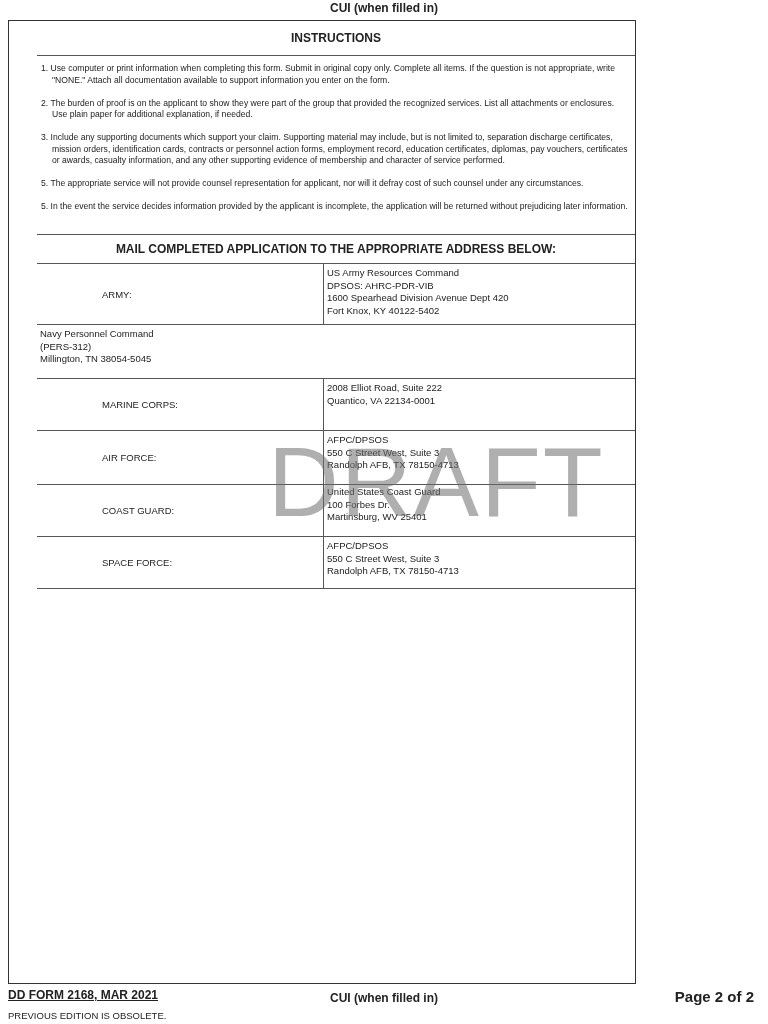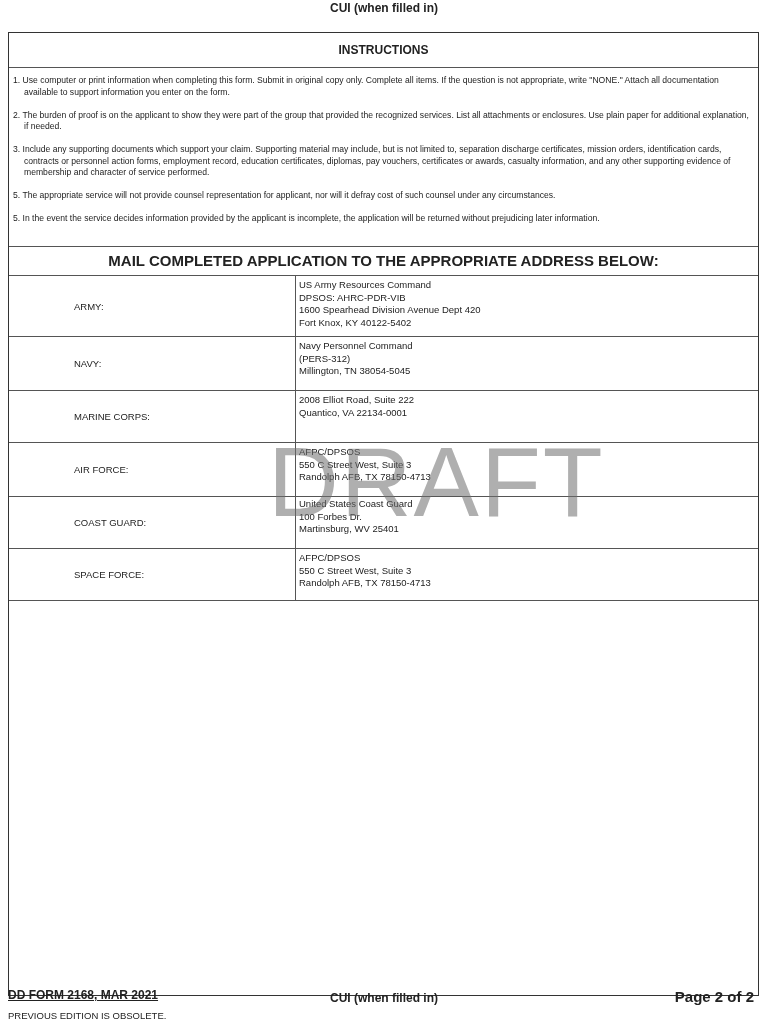--- a/index.html
+++ b/index.html
@@ -1,28 +1,28 @@
 <!DOCTYPE html>
 <html><head>
 <meta charset="utf-8">
 <style>
   html, body { margin: 0; padding: 0; background: #fff; }
   body { width: 768px; height: 1024px; position: relative; overflow: hidden;
          font-family: "Liberation Sans", sans-serif; color: #222; }
   .cui-top { position: absolute; top: 1px; left: 0; width: 768px; text-align: center;
              font-weight: bold; font-size: 12px; }
-  .frame { position: absolute; left: 8px; top: 32px; width: 751px; height: 964px;
-           border: 1px solid #333; box-sizing: border-box; }
+  .frame { position: absolute; left: 8px; top: 20px; width: 628px; height: 964px;
+           border: 1px solid #333; box-sizing: border-box; padding-left: 28px; }
   .instr-title { height: 34px; border-bottom: 1px solid #555; text-align: center;
                  font-weight: bold; font-size: 12px; line-height: 34px; }
   .instr-list { height: 179px; border-bottom: 1px solid #555; padding: 7px 6px 0 4px;
                 box-sizing: border-box; font-size: 8.6px; line-height: 11.5px; }
   .instr-item { margin-bottom: 11.5px; padding-left: 11px; text-indent: -11px; }
   .mail-title { height: 28px; border-bottom: 1px solid #555; text-align: center;
-                font-weight: bold; font-size: 15px; line-height: 28px; }
+                font-weight: bold; font-size: 12px; line-height: 28px; }
   .row { display: flex; border-bottom: 1px solid #555; box-sizing: border-box; }
   .row .branch { width: 287px; border-right: 1px solid #555; font-size: 9.5px;
                  padding-left: 65px; box-sizing: border-box; display: flex; align-items: center; }
   .row .addr { flex: 1; padding: 3px 0 0 3px; font-size: 9.5px; line-height: 12.5px; }
   .draft { position: absolute; left: 268px; top: 426px; font-size: 98px;
            color: rgba(110,110,110,0.55); letter-spacing: 2px; pointer-events: none; }
   .footer-form { position: absolute; left: 8px; top: 988px; font-weight: bold; font-size: 12px; text-decoration: underline; }
   .footer-cui { position: absolute; left: 0; width: 768px; top: 991px; text-align: center;
                 font-weight: bold; font-size: 12px; }
   .footer-page { position: absolute; right: 14px; top: 988px; font-weight: bold; font-size: 15px; }
@@ -48,21 +48,20 @@
     <div class="branch">ARMY:</div>
     <div class="addr">
       <div>US Army Resources Command</div>
       <div>DPSOS: AHRC-PDR-VIB</div>
       <div>1600 Spearhead Division Avenue Dept 420</div>
       <div>Fort Knox, KY 40122-5402</div>
     </div>
   </div>
 
   <div class="row" style="height:54px">
-    <div class="branch">NAVY:</div>
     <div class="addr">
       <div>Navy Personnel Command</div>
       <div>(PERS-312)</div>
       <div>Millington, TN 38054-5045</div>
     </div>
   </div>
 
   <div class="row" style="height:52px">
     <div class="branch">MARINE CORPS:</div>
     <div class="addr">

